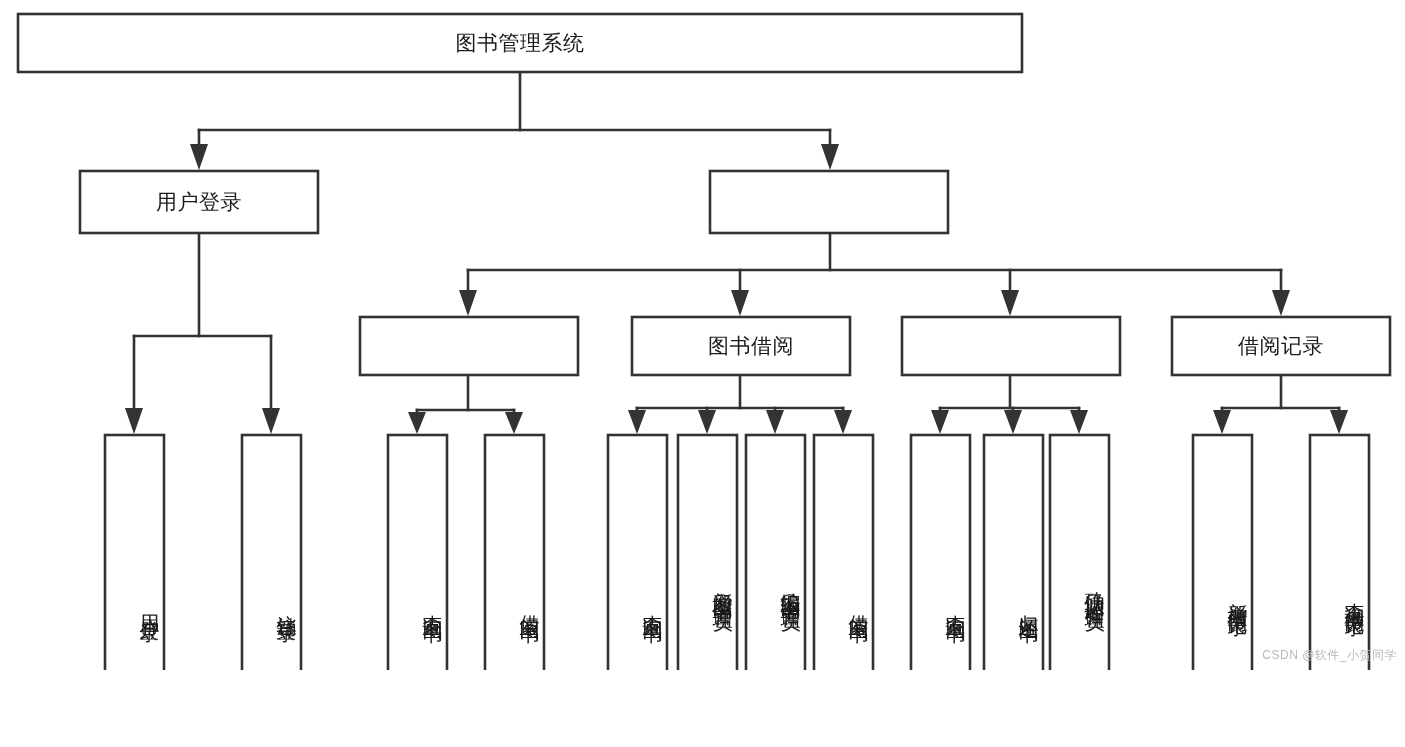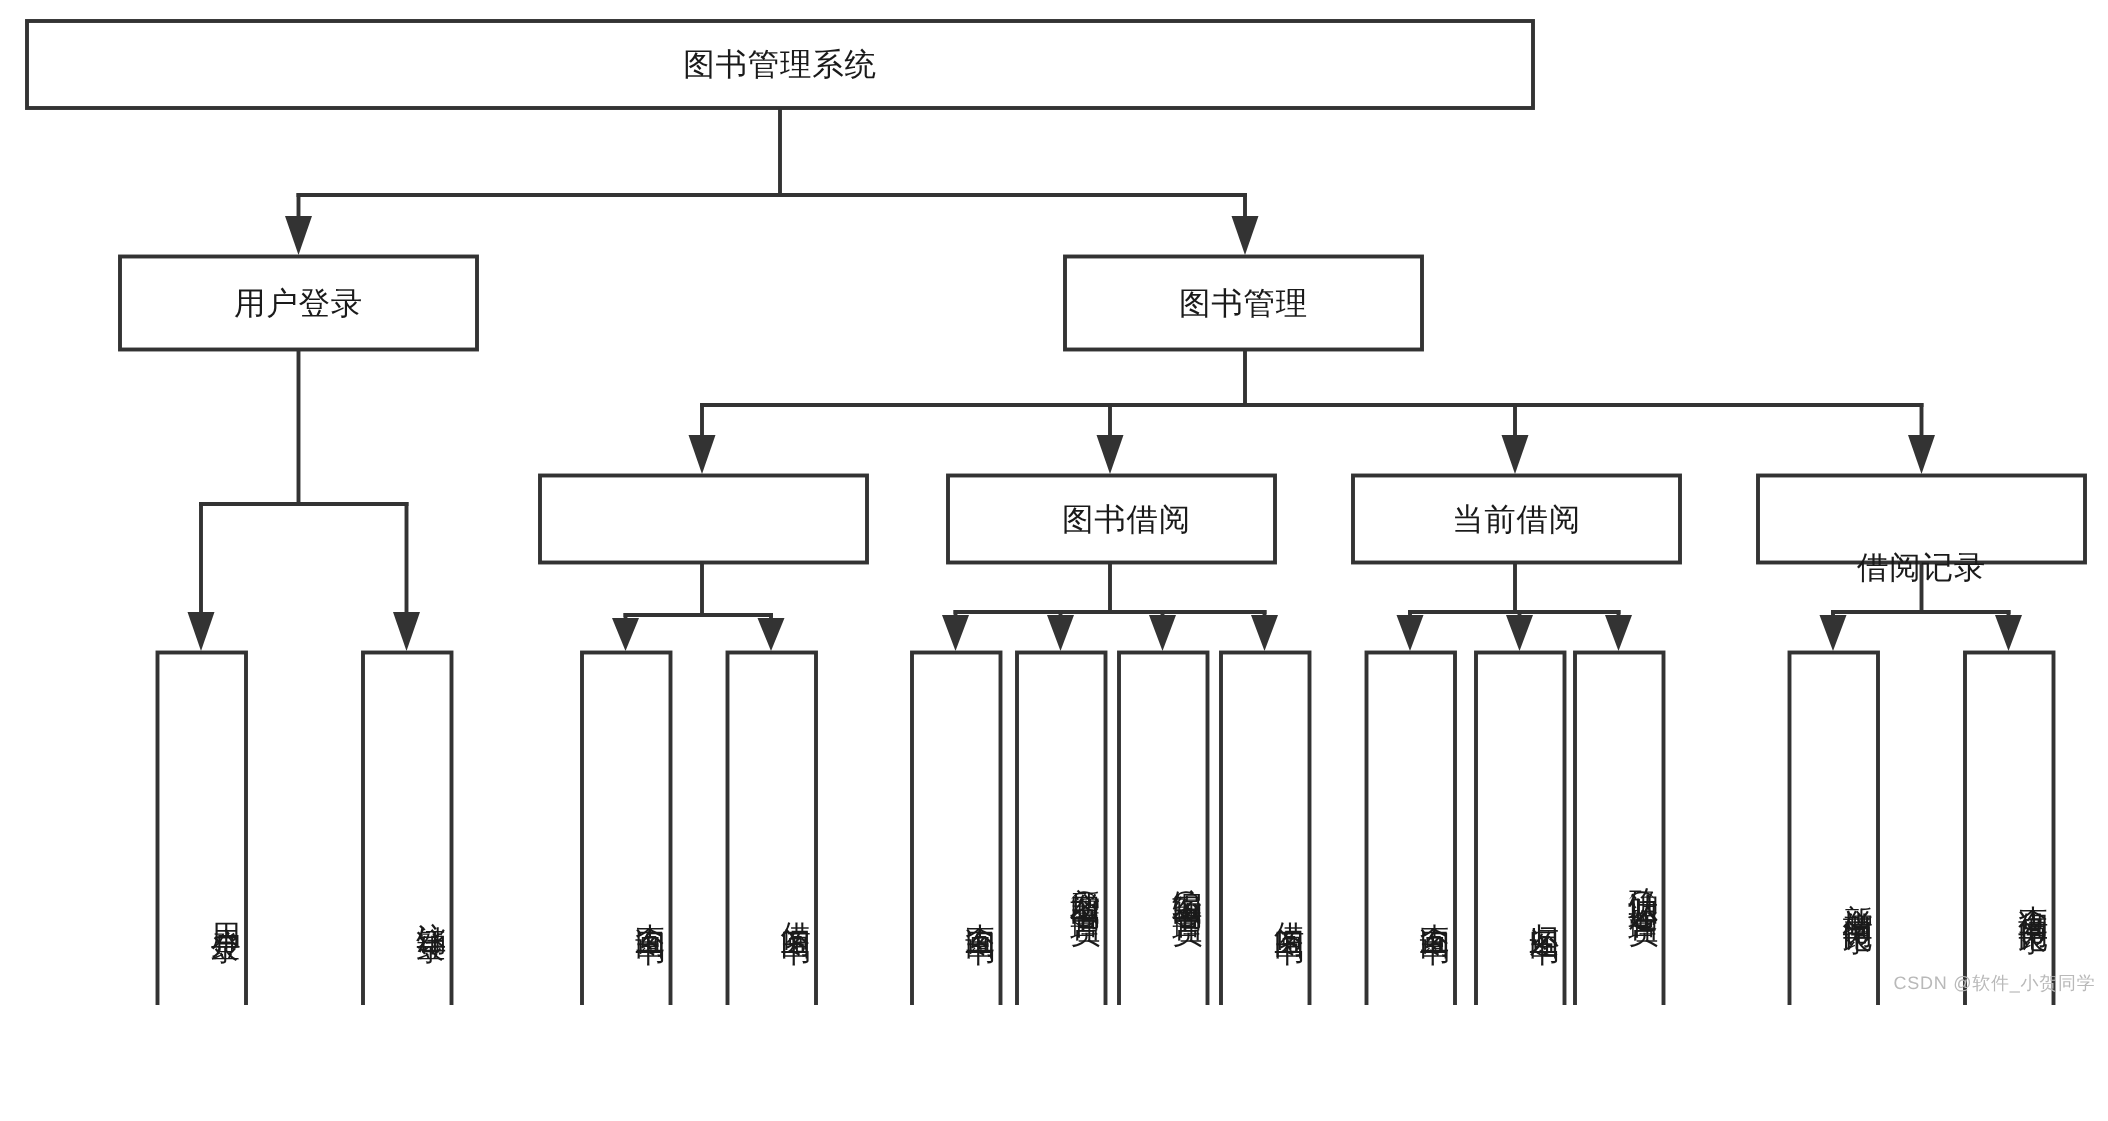--- a/index.html
+++ b/index.html
@@ -165,25 +165,23 @@
       <rect class="node-box" x="984" y="435" width="59" height="300"></rect>
       <rect class="node-box" x="1050" y="435" width="59" height="300"></rect>
       <rect class="node-box" x="1193" y="435" width="59" height="300"></rect>
       <rect class="node-box" x="1310" y="435" width="59" height="300"></rect>
     </g>
   </svg>
 
   <div class="node-label horizontal" style="left:18px;top:14px;width:1004px;height:58px;">图书管理系统</div>
 
   <div class="node-label horizontal" style="left:80px;top:171px;width:238px;height:62px;">用户登录</div>
-  <div class="node-label horizontal" style="left:710px;top:171px;width:238px;height:62px;">图书管理</div>
 
   <div class="node-label horizontal" style="left:632px;top:317px;width:218px;height:58px;padding-left:20px;">图书借阅</div>
-  <div class="node-label horizontal" style="left:902px;top:317px;width:218px;height:58px;">当前借阅</div>
-  <div class="node-label horizontal" style="left:1172px;top:317px;width:218px;height:58px;margin-top:32px;">借阅记录</div>
+  <div class="node-label horizontal" style="left:1172px;top:317px;width:218px;height:58px;">借阅记录</div>
 
   <div class="node-label vertical" style="left:105px;top:470px;width:59px;height:265px;">用户登录</div>
   <div class="node-label vertical" style="left:242px;top:470px;width:59px;height:265px;">注销登录</div>
   <div class="node-label vertical" style="left:388px;top:470px;width:59px;height:265px;">查询图书</div>
   <div class="node-label vertical" style="left:485px;top:470px;width:59px;height:265px;">借阅图书</div>
   <div class="node-label vertical" style="left:608px;top:470px;width:59px;height:265px;">查询图书</div>
   <div class="node-label vertical" style="left:678px;top:440px;width:59px;height:295px;">新增图书（管理员）</div>
   <div class="node-label vertical" style="left:746px;top:440px;width:59px;height:295px;">编辑图书（管理员）</div>
   <div class="node-label vertical" style="left:814px;top:470px;width:59px;height:265px;">借阅图书</div>
   <div class="node-label vertical" style="left:911px;top:470px;width:59px;height:265px;">查询图书</div>

